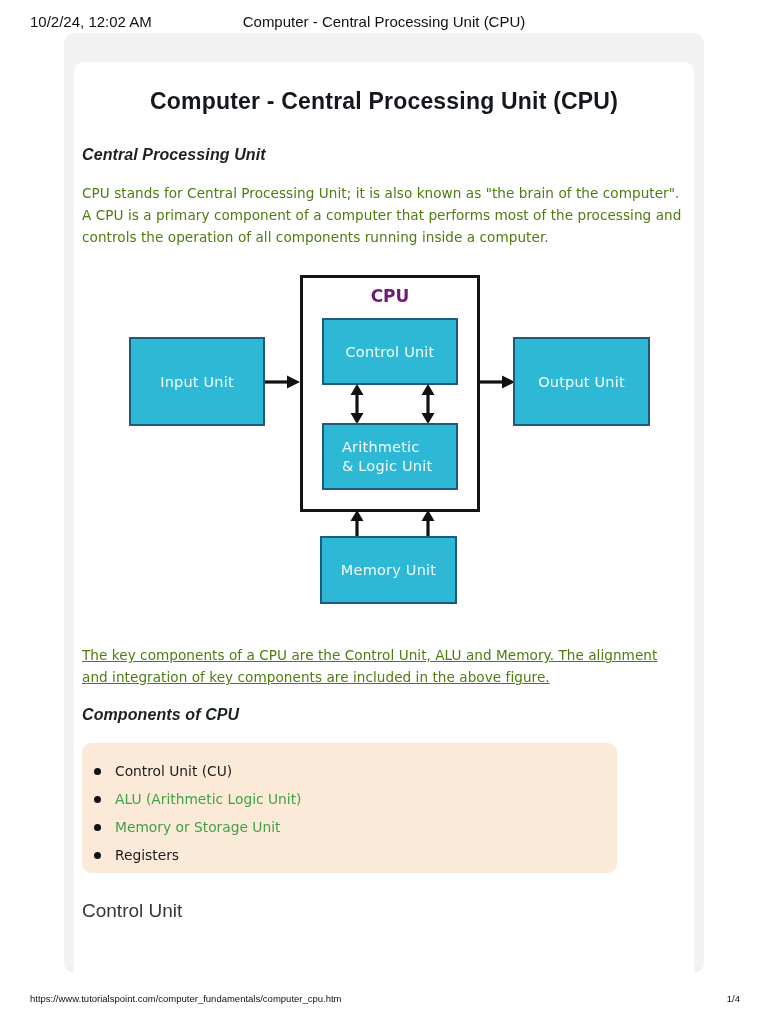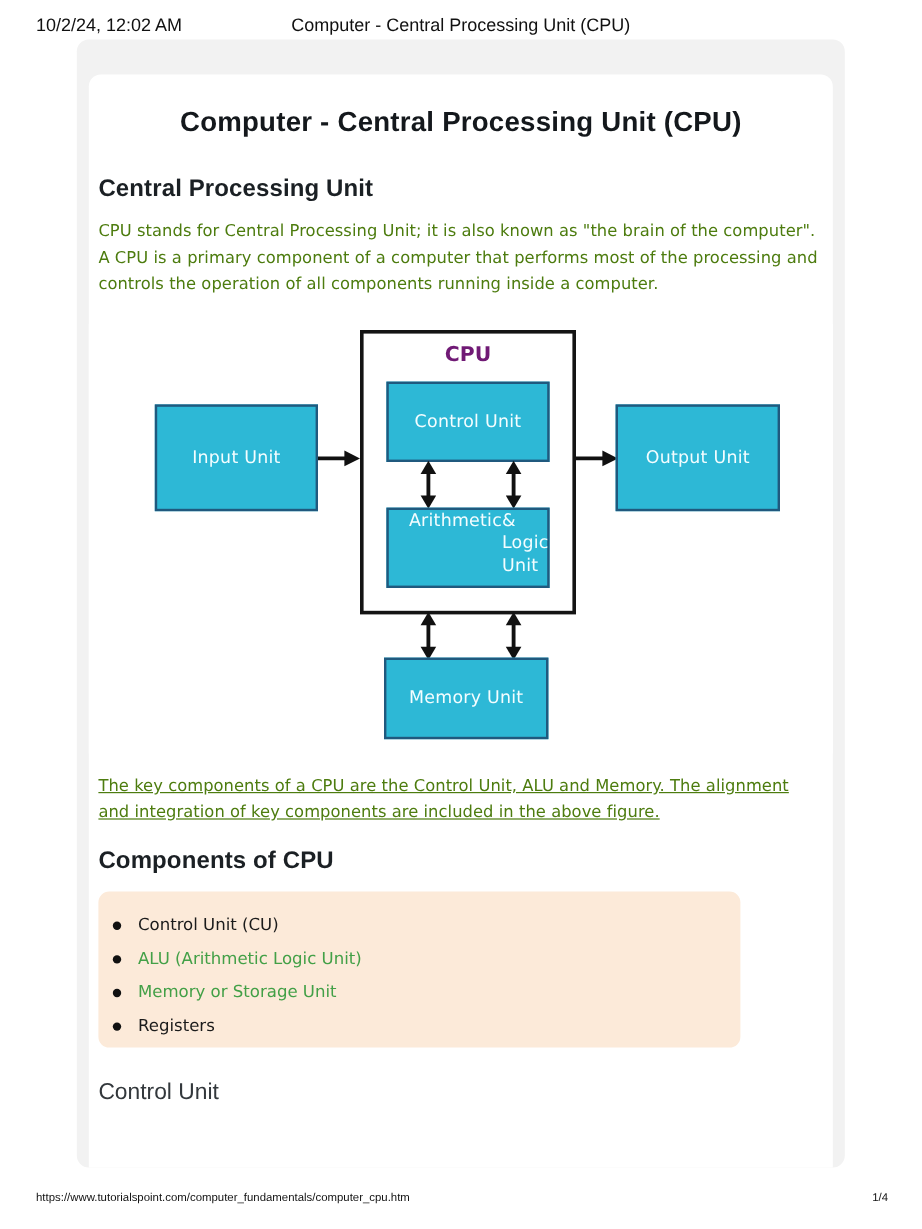--- a/index.html
+++ b/index.html
@@ -17,42 +17,42 @@
   
   .site-panel { position: absolute; left: 64px; top: 33px; width: 640px; height: 940px;
                 background: #f2f2f2; border-radius: 10px; }
   .content-card { position: absolute; left: 10px; top: 29px; width: 620px; height: 911px;
                   background: #ffffff; border-radius: 10px 10px 0 0; }
   .card-inner { position: relative; width: 100%; height: 100%; padding: 0 8px; }
 
   
   .page-title { position: absolute; top: 26px; left: 0; width: 100%; text-align: center;
                 font-size: 23px; font-weight: 700; color: #14181c; letter-spacing: .2px; }
-  .h2 { position: absolute; left: 8px; font-size: 20px; font-weight: 700; color: #1b2024; letter-spacing: .1px; }
+  .h2 { position: absolute; left: 8px; font-size: 16px; font-weight: 700; color: #1b2024; letter-spacing: .1px; font-style: italic; }
   .h2-light { position: absolute; left: 8px; font-size: 19px; font-weight: 400; color: #33383c; }
   .para { position: absolute; left: 8px; width: 604px; font-family: "DejaVu Sans", sans-serif;
           font-size: 13.6px; line-height: 22px; color: #4d7c0f; letter-spacing: .05px; }
 
   
   .figure { position: absolute; left: 0; top: 208px; width: 620px; height: 358px; background: #fff; }
   .cpu-frame { position: absolute; left: 226px; top: 5px; width: 180px; height: 237px;
                background: #fff; border: 3px solid #141414; }
   .cpu-label { position: absolute; top: 8px; left: 0; width: 100%; text-align: center;
                font-size: 17px; font-weight: 700; color: #701a75; font-family: "DejaVu Sans", sans-serif; }
   .cyan-box { position: absolute; background: #2db8d6; border: 2px solid #20597e;
               color: #f4fdff; font-family: "DejaVu Sans", sans-serif; font-size: 14.5px;
               display: flex; align-items: center; justify-content: center; text-align: center;
               letter-spacing: .2px; }
   .box-input   { left: 55px;  top: 67px;  width: 136px; height: 89px; }
   .box-output  { left: 439px; top: 67px;  width: 137px; height: 89px; }
   .box-control { left: 248px; top: 48px;  width: 136px; height: 67px; }
   .box-alu     { left: 248px; top: 153px; width: 136px; height: 67px;
-                 flex-direction: row; align-items: flex-start; padding-left: 18px; text-align: left; }
+                 flex-direction: column; align-items: flex-start; padding-left: 18px; text-align: left; }
   .box-alu span { display: block; line-height: 19px; }
-  .box-memory  { left: 246px; top: 278px; width: 137px; height: 68px; }
+  .box-memory  { left: 246px; top: 266px; width: 137px; height: 68px; }
   .arrow { position: absolute; }
 
   
   .callout { position: absolute; left: 8px; top: 681px; width: 535px; height: 130px;
              background: #fcead9; border-radius: 9px; padding: 15px 0 0 0; }
   .li { position: relative; height: 28px; line-height: 26px; padding-left: 33px;
         font-family: "DejaVu Sans", sans-serif; font-size: 13.8px; color: #1b1b1b; }
   .li::before { content: ""; position: absolute; left: 12px; top: 10px; width: 7px; height: 7px;
                 border-radius: 50%; background: #111; }
   .li.link { color: #43a047; }

